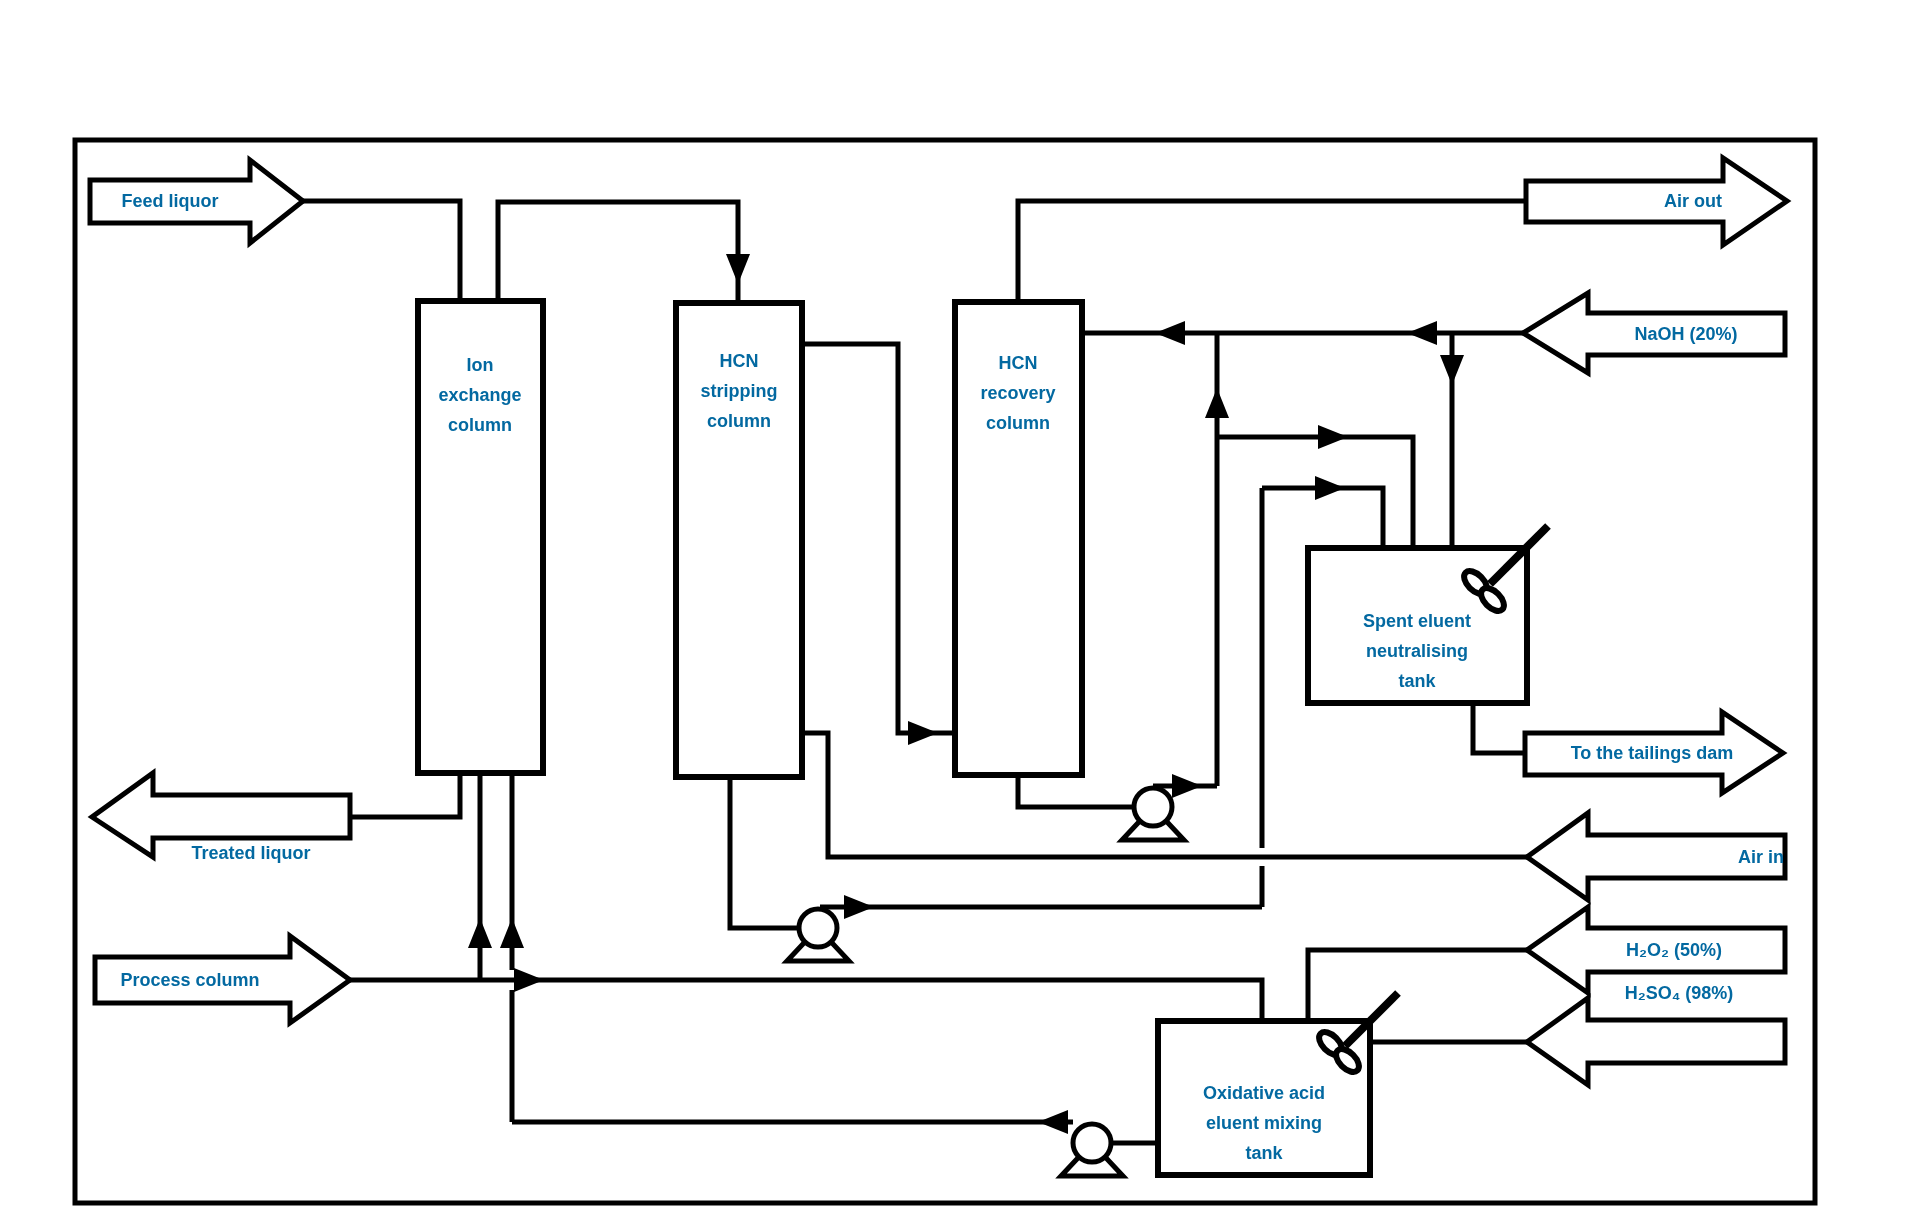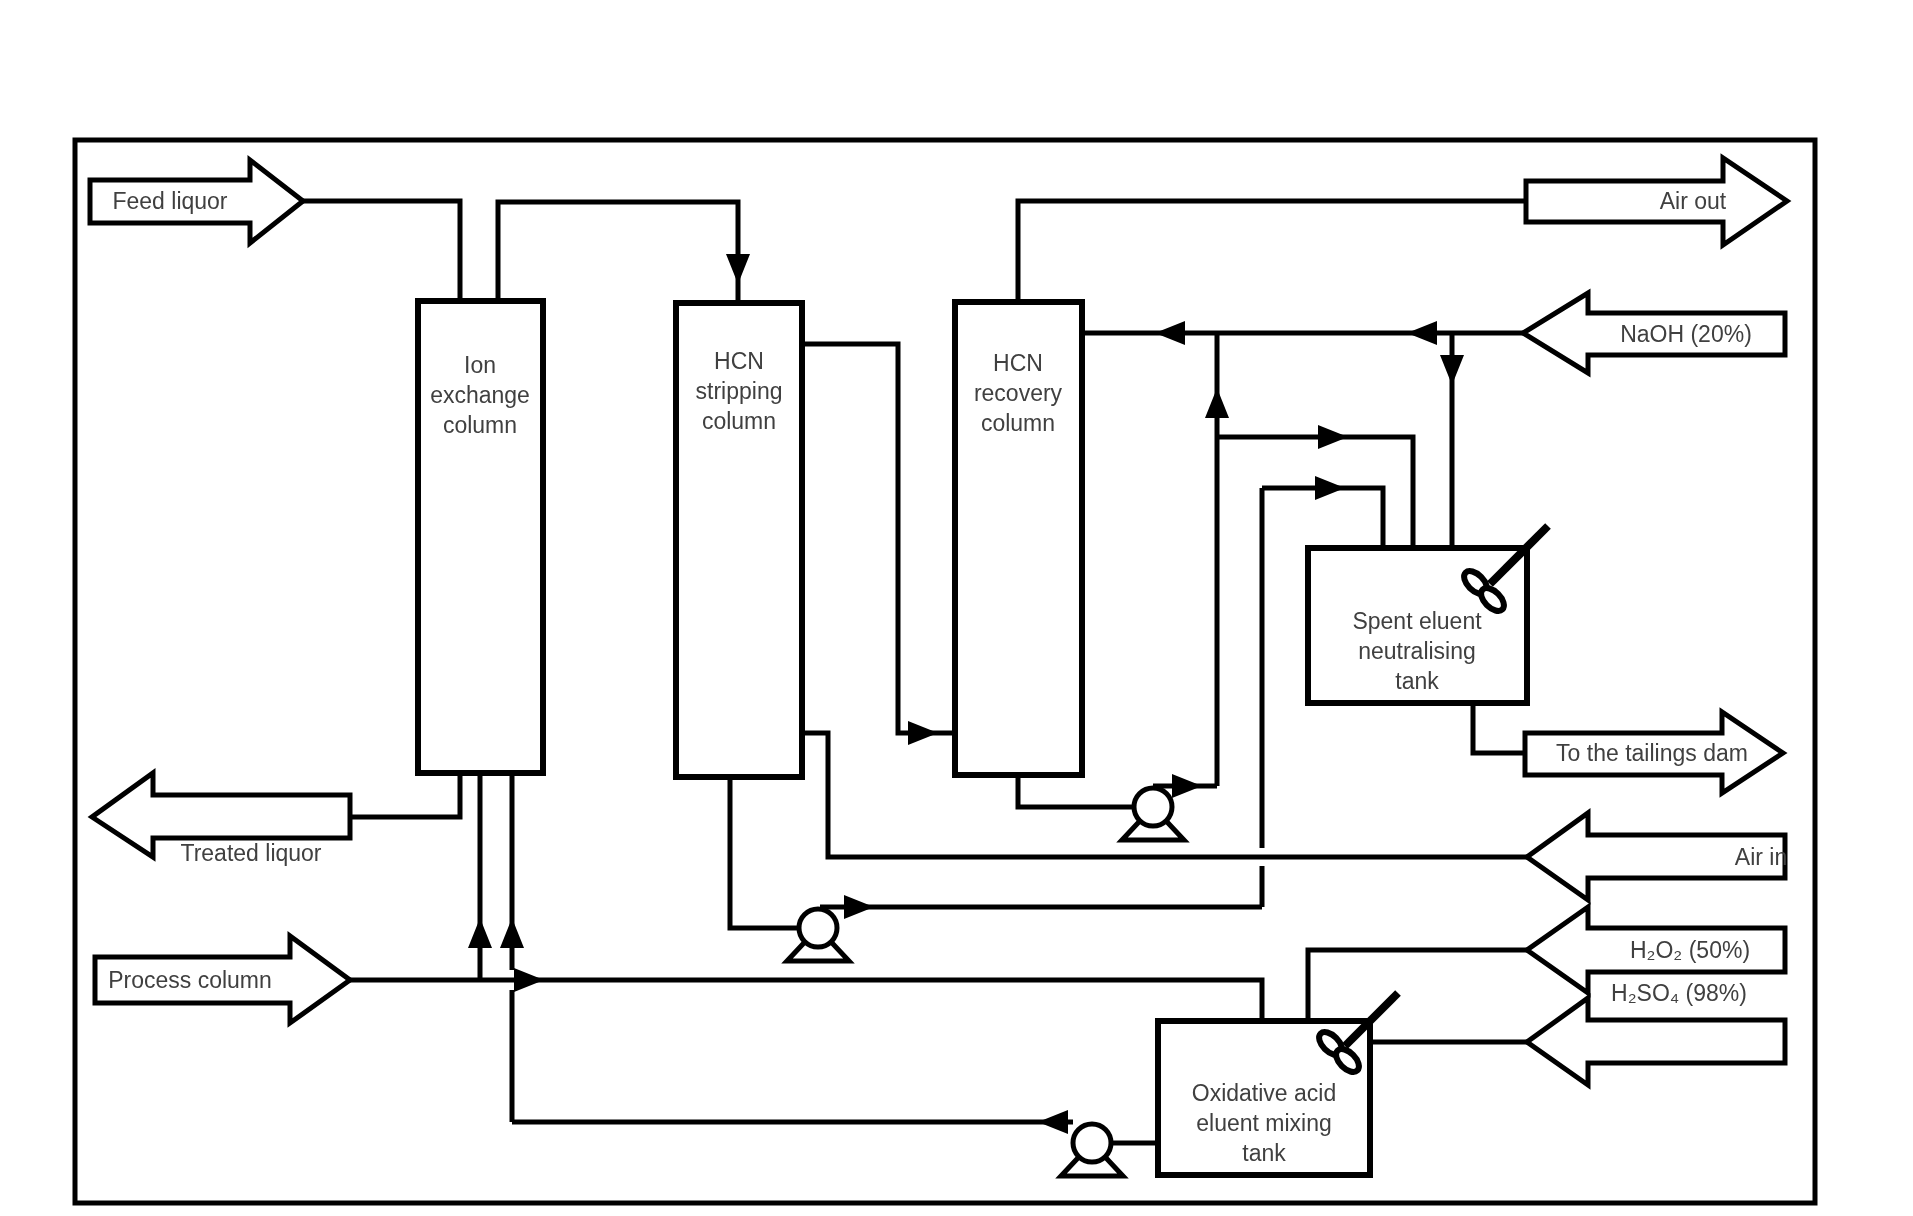--- a/index.html
+++ b/index.html
@@ -7,24 +7,24 @@
     position:relative;
     width:1913px;height:1216px;
     background:#ffffff;
     font-family:"Liberation Sans","DejaVu Sans",sans-serif;
     overflow:hidden;
   }
   #stage svg{position:absolute;left:0;top:0;}
   .lbl{
     position:absolute;
     transform:translate(-50%,-50%);
-    font-weight:normal;
-    font-size:23px;
+    font-weight:bold;
+    font-size:18px;
     line-height:30px;
-    color:#404040;
+    color:#0369a1;
     white-space:pre-line;
     text-align:center;
   }
 </style>
 </head>
 <body>
 
 <div id="stage">
 
   <svg width="1913" height="1216" viewBox="0 0 1913 1216">
@@ -122,21 +122,21 @@
         </g>
       </g>
     </g>
   </svg>
 
   <div class="lbl" style="left:170px;top:201px;">Feed liquor</div>
   <div class="lbl" style="left:1693px;top:201px;">Air out</div>
   <div class="lbl" style="left:1686px;top:334px;text-align:right;">NaOH (20%)</div>
   <div class="lbl" style="left:1652px;top:753px;">To the tailings dam</div>
   <div class="lbl" style="left:1729px;top:857px;margin-left:32px;">Air in</div>
-  <div class="lbl" style="left:1674px;top:950px;margin-left:16px;">H₂O₂ (50%)</div>
+  <div class="lbl" style="left:1674px;top:950px;">H₂O₂ (50%)</div>
   <div class="lbl" style="left:1679px;top:993px;">H₂SO₄ (98%)</div>
   <div class="lbl" style="left:251px;top:817px;margin-top:36px;">Treated liquor</div>
   <div class="lbl" style="left:190px;top:980px;">Process column</div>
 
   <div class="lbl" style="left:480px;top:395px;text-align:center;">Ion
 exchange
 column</div>
   <div class="lbl" style="left:739px;top:391px;">HCN
 stripping
 column</div>

